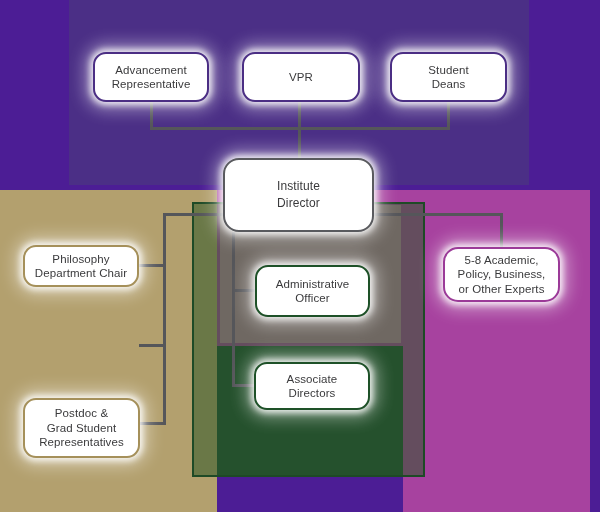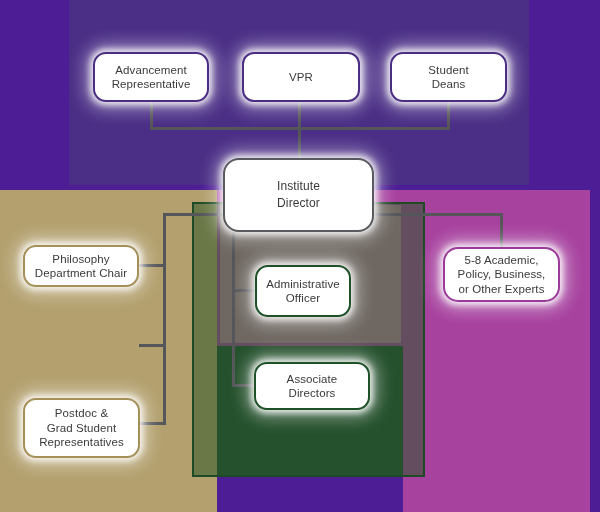--- a/index.html
+++ b/index.html
@@ -44,32 +44,32 @@
     <div class="seg" style="left: 137px; top: 264px; width: 28px; height: 3px; background: rgb(85, 86, 90); z-index: 20;"></div>
     <div class="seg" style="left: 139px; top: 344px; width: 26px; height: 3px; background: rgb(85, 86, 90); z-index: 20;"></div>
     <div class="seg" style="left: 139px; top: 422px; width: 26px; height: 3px; background: rgb(85, 86, 90); z-index: 20;"></div>
     <div class="seg" style="left: 231.5px; top: 232px; width: 3px; height: 155px; background: rgb(85, 86, 90); z-index: 20;"></div>
     <div class="seg" style="left: 231.5px; top: 289px; width: 26px; height: 3px; background: rgb(85, 86, 90); z-index: 20;"></div>
     <div class="seg" style="left: 231.5px; top: 384px; width: 25px; height: 3px; background: rgb(85, 86, 90); z-index: 20;"></div>
     <div class="node" style="left: 93px; top: 52px; width: 116px; height: 50px; border-color: rgb(75, 46, 132); z-index: 30;">
       <div class="lbl">Advancement
 Representative</div>
     </div>
-    <div class="node" style="left: 242px; top: 52px; width: 118px; height: 50px; border-color: rgb(75, 46, 132); z-index: 30; border-radius: 12px;">
+    <div class="node" style="left: 242px; top: 52px; width: 118px; height: 50px; border-color: rgb(75, 46, 132); z-index: 30;">
       <div class="lbl">VPR</div>
     </div>
     <div class="node" style="left: 390px; top: 52px; width: 117px; height: 50px; border-color: rgb(75, 46, 132); z-index: 30;">
       <div class="lbl">Student
 Deans</div>
     </div>
     <div class="node big" style="left: 223px; top: 158px; width: 151px; height: 74px; border-color: rgb(89, 90, 94); z-index: 30;">
       <div class="lbl">Institute
 Director</div>
     </div>
-    <div class="node" style="left: 255px; top: 265px; width: 96px; height: 52px; border-color: rgb(30, 81, 40); z-index: 30;">
+    <div class="node" style="left: 255px; top: 265px; width: 115px; height: 52px; border-color: rgb(30, 81, 40); z-index: 30;">
       <div class="lbl">Administrative
 Officer</div>
     </div>
     <div class="node" style="left: 254px; top: 362px; width: 116px; height: 48px; border-color: rgb(30, 81, 40); z-index: 30;">
       <div class="lbl">Associate
 Directors</div>
     </div>
     <div class="node" style="left: 23px; top: 245px; width: 116px; height: 42px; border-color: rgb(165, 144, 90); z-index: 30;">
       <div class="lbl">Philosophy
 Department Chair</div>

